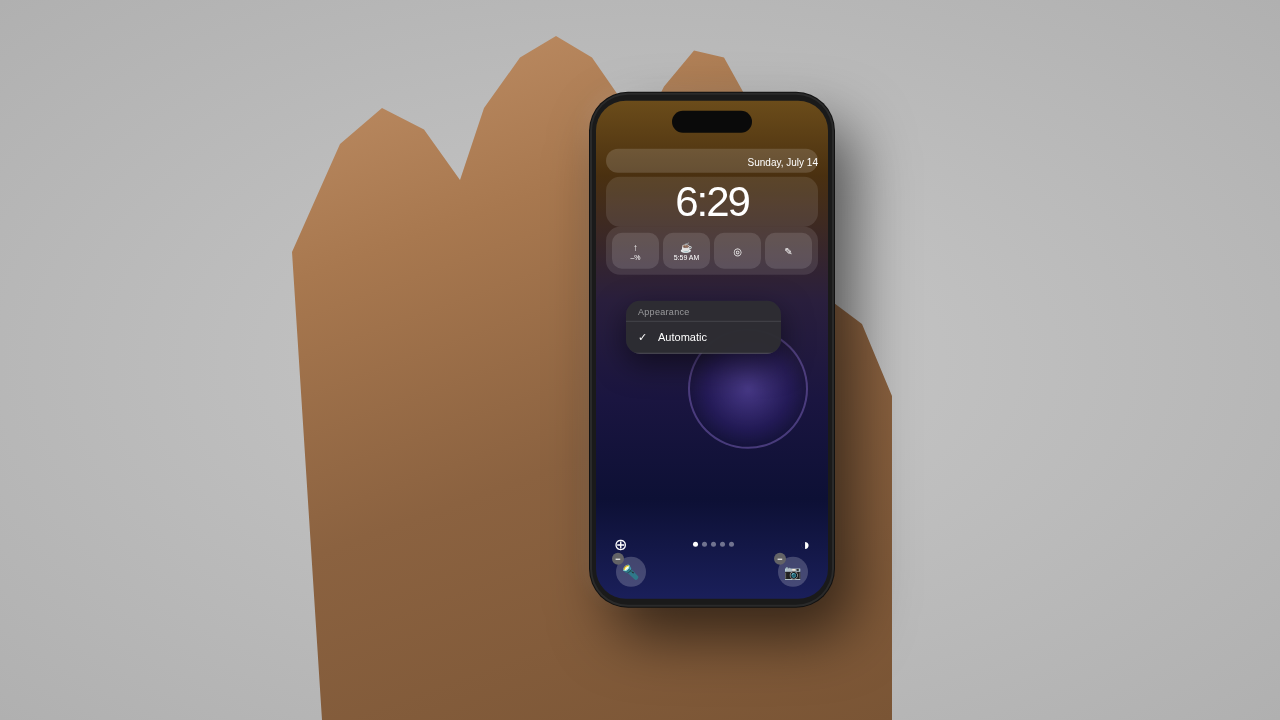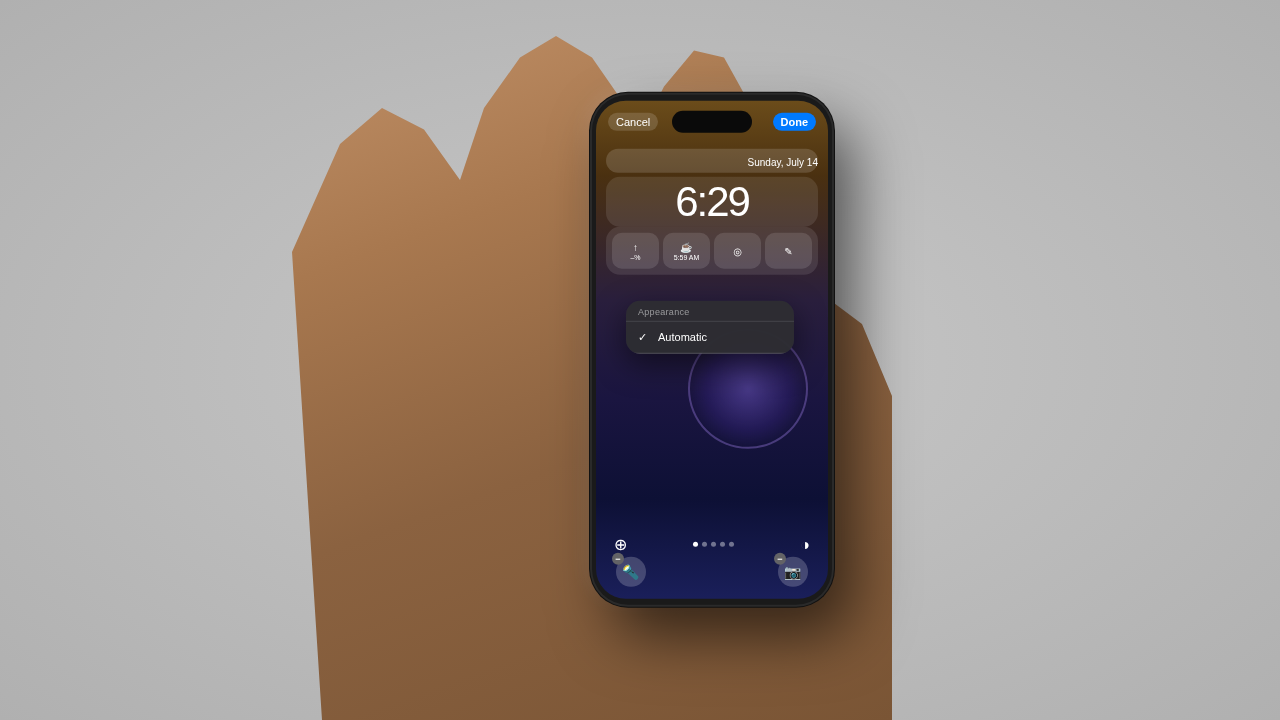--- a/index.html
+++ b/index.html
@@ -276,21 +276,21 @@
       align-items: center;
       justify-content: center;
       font-weight: 700;
     }
 
     
     .context-menu {
       position: absolute;
       top: 200px;
       left: 30px;
-      width: 168px;
+      width: 155px;
       background: rgba(45, 45, 50, 0.95);
       backdrop-filter: blur(20px);
       border-radius: 14px;
       overflow: hidden;
       z-index: 30;
       box-shadow: 0 10px 30px rgba(0,0,0,0.5);
     }
 
     .menu-header {
       padding: 6px 12px 4px;
@@ -332,24 +332,20 @@
 
 <div class="scene">
 
   <div class="hand"></div>
 
   <div class="phone">
     <div class="phone-screen">
 
       <div class="dynamic-island"></div>
 
-      <div class="top-bar">
-        <button class="cancel-btn">Cancel</button>
-        <button class="done-btn">Done</button>
-      </div>
 
       <div class="lockscreen-content">
         <div class="date-display">
           <span class="date-text">Sunday, July 14</span>
         </div>
         <div class="time-display">
           <span class="time-text">6:29</span>
         </div>
         <div class="widgets-row">
           <div class="widget-item">

